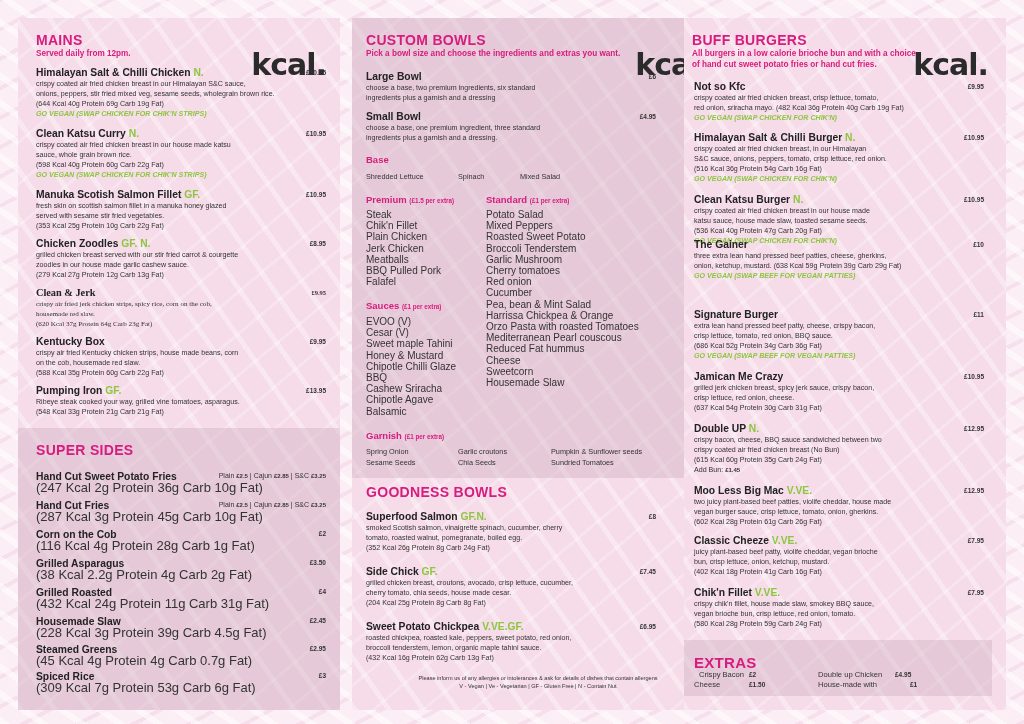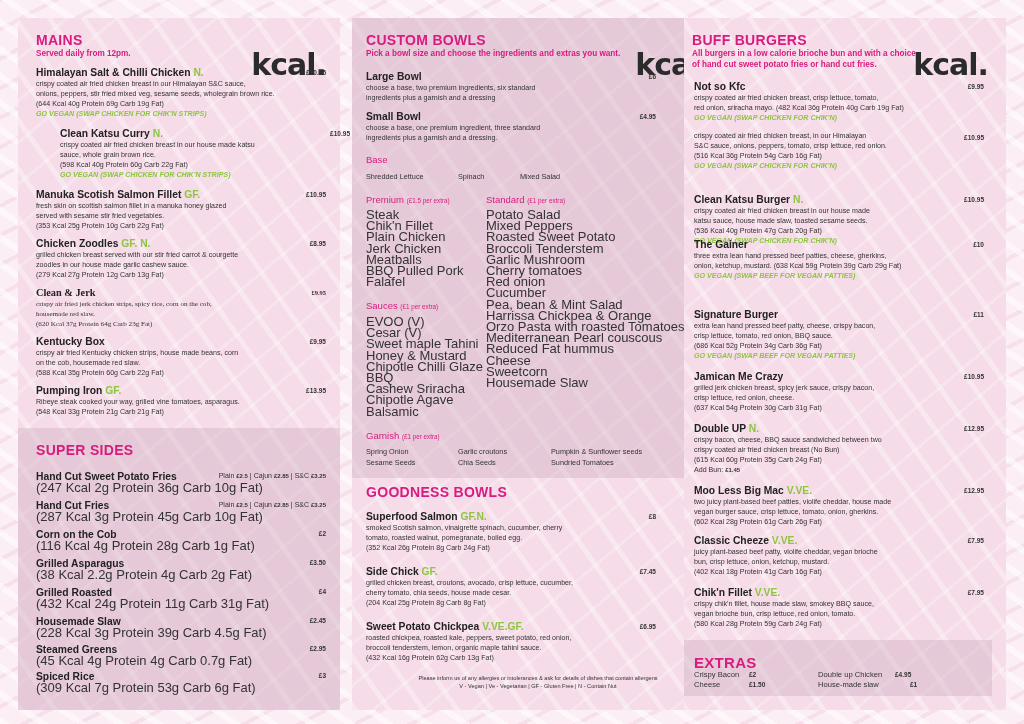--- a/index.html
+++ b/index.html
@@ -51,23 +51,23 @@
   .item .desc { font-size: 7.1px; line-height: 10px; color: #333; }
   .item .vegan { font-size: 7.1px; line-height: 10px; color: #8cc63f; font-weight: bold; font-style: italic; }
   .item .addbun { font-size: 7.1px; line-height: 10px; color: #333; }
   .item .addbun b { font-size: 6px; }
   .side { position: absolute; left: 18px; width: 290px; }
   .side .name { font-weight: bold; font-size: 10.3px; color: #222; line-height: 13px; }
   .side .nut { font-size: 13px; color: #333; line-height: 9px; }
   .side .price { position: absolute; right: 0; top: 2px; font-size: 6.5px; font-weight: bold; color: #333; }
   .side .variants { position: absolute; right: 0; top: 2px; font-size: 7px; color: #333; }
   .side .variants b { font-size: 6px; }
-  .sub-head { position: absolute; font-size: 9.5px; font-weight: normal; color: #d81b7e; }
+  .sub-head { position: absolute; font-size: 9.5px; font-weight: bold; color: #d81b7e; }
   .sub-head small { font-size: 6.3px; }
-  .list { position: absolute; font-size: 13px; line-height: 11.2px; color: #333; }
+  .list { position: absolute; font-size: 10px; line-height: 11.2px; color: #333; }
   .row3 { position: absolute; font-size: 7.3px; color: #333; }
   .footer-note { position: absolute; left: 0; right: 0; text-align: center; font-size: 5.6px; color: #333; line-height: 8px; }
   .extras-grid { position: absolute; font-size: 7.6px; color: #333; line-height: 10px; }
   .extras-grid b { font-size: 6.5px; }
 </style>
 </head>
 <body>
 
 <div class="panel" id="p1">
   <div class="band" style="top:410px;bottom:0;"></div>
@@ -76,21 +76,21 @@
   <div class="logo" style="right:14px;">kcal.</div>
 
   <div class="item" style="top:48px;">
     <div class="name"><span>Himalayan Salt &amp; Chilli Chicken</span> <span class="tag">N.</span></div>
     <div class="price">£10.95</div>
     <div class="desc">crispy coated air fried chicken breast in our Himalayan S&amp;C sauce,</div>
     <div class="desc">onions, peppers, stir fried mixed veg, sesame seeds, wholegrain brown rice.</div>
     <div class="desc">(644 Kcal  40g Protein  69g Carb  19g Fat)</div>
     <div class="vegan">GO VEGAN (SWAP CHICKEN FOR CHIK'N STRIPS)</div>
   </div>
-  <div class="item" style="top:109px;margin-left:24px;">
+  <div class="item" style="top:109px;">
     <div class="name"><span>Clean Katsu Curry</span> <span class="tag">N.</span></div>
     <div class="price">£10.95</div>
     <div class="desc">crispy coated air fried chicken breast in our house made katsu</div>
     <div class="desc">sauce, whole grain brown rice.</div>
     <div class="desc">(598 Kcal  40g Protein  60g Carb 22g Fat)</div>
     <div class="vegan">GO VEGAN (SWAP CHICKEN FOR CHIK'N STRIPS)</div>
   </div>
   <div class="item" style="top:170px;">
     <div class="name"><span>Manuka Scotish Salmon Fillet</span> <span class="tag">GF.</span></div>
     <div class="price">£10.95</div>
@@ -286,20 +286,21 @@
   <div class="logo" style="right:18px;">kcal.</div>
 
   <div class="item" style="left:10px;top:62px;">
     <div class="name"><span>Not so Kfc</span></div>
     <div class="price">£9.95</div>
     <div class="desc">crispy coated air fried chicken breast, crisp lettuce, tomato,</div>
     <div class="desc">red onion, sriracha mayo. (482 Kcal  36g Protein  40g Carb 19g Fat)</div>
     <div class="vegan">GO VEGAN (SWAP CHICKEN FOR CHIK'N)</div>
   </div>
   <div class="item" style="left:10px;top:113px;">
+    <div class="name"><span>Himalayan Salt &amp; Chilli Burger</span> <span class="tag">N.</span></div>
     <div class="price">£10.95</div>
     <div class="desc">crispy coated air fried chicken breast, in our Himalayan</div>
     <div class="desc">S&amp;C sauce, onions, peppers, tomato, crisp lettuce, red onion.</div>
     <div class="desc">(516 Kcal  36g Protein  54g Carb 16g Fat)</div>
     <div class="vegan">GO VEGAN (SWAP CHICKEN FOR CHIK'N)</div>
   </div>
   <div class="item" style="left:10px;top:175px;">
     <div class="name"><span>Clean Katsu Burger</span> <span class="tag">N.</span></div>
     <div class="price">£10.95</div>
     <div class="desc">crispy coated air fried chicken breast in our house made</div>
@@ -354,20 +355,20 @@
   <div class="item" style="left:10px;top:568px;">
     <div class="name"><span>Chik'n Fillet</span> <span class="tag">V.VE.</span></div>
     <div class="price">£7.95</div>
     <div class="desc">crispy chik'n fillet, house made slaw, smokey BBQ sauce,</div>
     <div class="desc">vegan brioche bun, crisp lettuce, red onion, tomato.</div>
     <div class="desc">(580 Kcal  28g Protein  59g Carb 24g Fat)</div>
   </div>
 
   <div class="sec-title" style="left:10px;top:636px;font-size:15px;">EXTRAS</div>
   <div class="extras-grid" style="left:10px;top:652px;">
-    <div><span style="display:inline-block;width:55px;">Crispy Bacon</span><b>£2</b></div>
+    <div><span style="display:inline-block;width:55px;text-align:center;">Crispy Bacon</span><b>£2</b></div>
     <div><span style="display:inline-block;width:55px;">Cheese</span><b>£1.50</b></div>
   </div>
   <div class="extras-grid" style="left:134px;top:652px;">
     <div><span style="display:inline-block;width:77px;">Double up Chicken</span><b>£4.95</b></div>
-    <div><span style="display:inline-block;width:92px;">House-made slaw</span><b>£1</b></div>
+    <div><span style="display:inline-block;width:92px;">House-made with</span><b>£1</b></div>
   </div>
 </div>
 
 </body></html>

